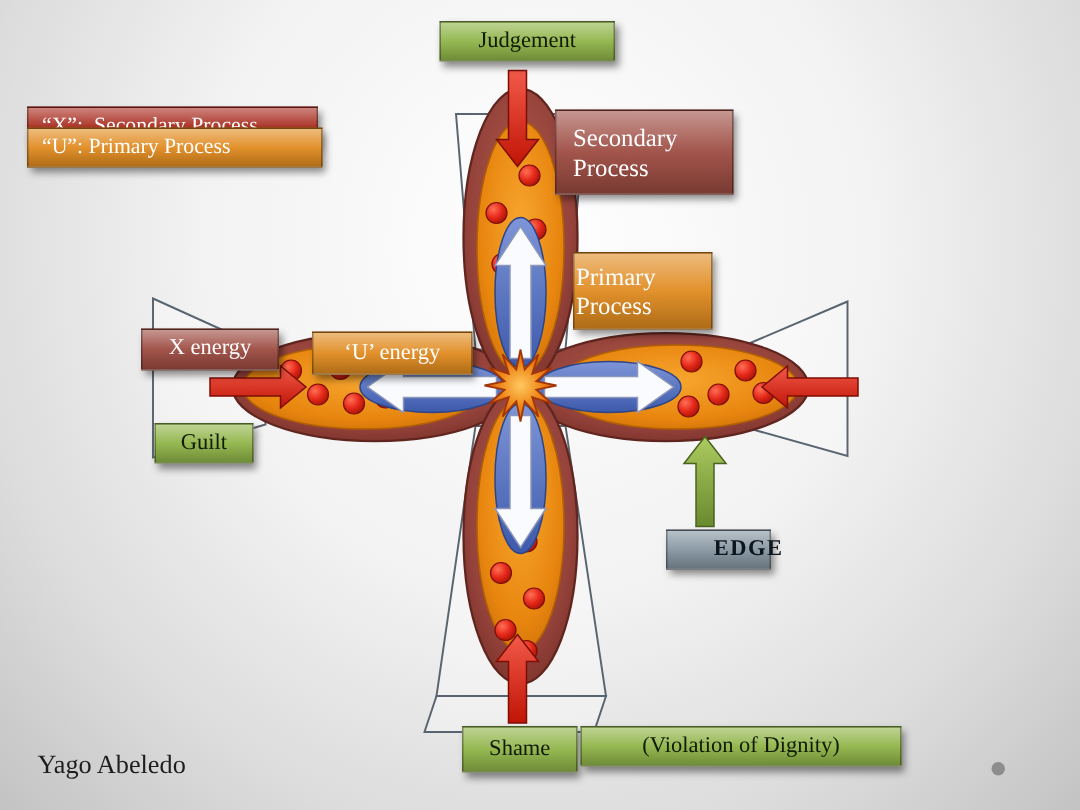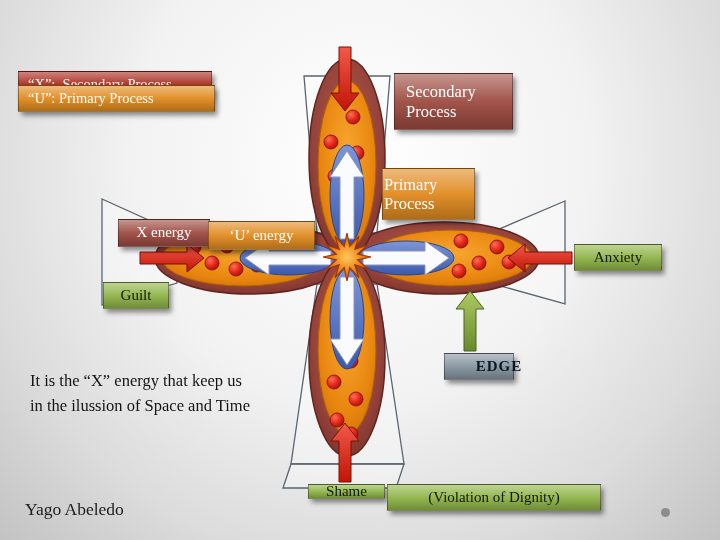--- a/index.html
+++ b/index.html
@@ -12,21 +12,21 @@
   svg.diagram { position:absolute; left:0; top:0; }
   .box {
     position:absolute; display:flex; align-items:center;
     background-image: linear-gradient(rgba(255,255,255,.42), rgba(255,255,255,.06) 50%, rgba(0,0,0,.22));
     box-shadow: 2.5px 3.5px 5px rgba(0,0,0,.45);
     border:1px solid rgba(0,0,0,.35);
     font-size:15px; line-height:1.18; white-space:pre-wrap;
   }
   .center { justify-content:center; text-align:center; }
   .legend-red { background-color:var(--legend-red); color:#fff; }
-  .maroon     { background-color:var(--maroon);     color:#fff;margin-left:24px; }
+  .maroon     { background-color:var(--maroon);     color:#fff; }
   .orange     { background-color:var(--orange);     color:#fff; }
   .green      { background-color:var(--green);      color:#101a05; }
   .gray       { background-color:var(--gray);       color:#0d161d; font-weight:bold; letter-spacing:1px;padding-left:40px; }
   .caption { position:absolute; left:30px; top:369px; font-size:16.5px; color:#141414; line-height:1.5; }
   .author  { position:absolute; left:25px; top:499px; font-size:17.5px; color:#1d1d1d; }
   .bullet  { position:absolute; left:661px; top:508px; width:9px; height:9px; border-radius:50%; background:#8d8d8d; }
 </style>
 </head>
 <body>
 
@@ -138,30 +138,26 @@
       <polygon points="140,252 187,252 187,244 204,258 187,272 187,264 140,264" fill="url(#gRed)"></polygon>
       <polygon points="572,252 525,252 525,244 508,258 525,272 525,264 572,264" fill="url(#gRed)"></polygon>
       <polygon points="339,482 339,441 331,441 345,423 359,441 351,441 351,482" fill="url(#gRed)"></polygon>
       <polygon points="464,351 464,309 456,309 470,291 484,309 476,309 476,351" fill="url(#gGreenA)" stroke="#4a6420"></polygon>
     </g>
   </svg>
 
   <div class="box legend-red" style="left:18px; top:39px; width:194px; height:27px; padding-left:9px; font-size:14.5px;margin-top:32px;">“X”:  Secondary Process</div>
   <div class="box orange" style="left:18px; top:85px; width:197px; height:27px; padding-left:9px; font-size:14.5px;">“U”: Primary Process</div>
 
+  <div class="box green center" style="left:293px; top:14px; width:117px; height:27px;">Judgement</div>
   <div class="box maroon" style="left:370px; top:73px; width:119px; height:57px; padding-left:11px; font-size:16.5px;">Secondary Process</div>
   <div class="box orange" style="left:382px; top:168px; width:93px; height:52px; padding-left:1px; font-size:16.5px;">Primary Process</div>
   <div class="box maroon center" style="left:94px; top:219px; width:92px; height:28px;">X energy</div>
   <div class="box orange center" style="left:208px; top:221px; width:107px; height:29px;">‘U’ energy</div>
   <div class="box green center" style="left:103px; top:282px; width:66px; height:27px;">Guilt</div>
-  <div class="box green center" style="left:574px; top:244px; width:88px; height:27px;">Anxiety</div>
   <div class="box gray center" style="left:444px; top:353px; width:70px; height:27px;">EDGE</div>
-  <div class="box green center" style="left:308px; top:484px; width:77px; height:15px;">Shame</div>
+  <div class="box green center" style="left:308px; top:484px; width:77px; height:31px;">Shame</div>
   <div class="box green center" style="left:387px; top:484px; width:214px; height:27px;">(Violation of Dignity)</div>
 
-  <div class="caption">
-    <div>It is the “X” energy that keep us</div>
-    <div>in the ilussion of Space and Time</div>
-  </div>
   <div class="author">Yago Abeledo</div>
   <div class="bullet"></div>
 
 </div>
 
 </body></html>

